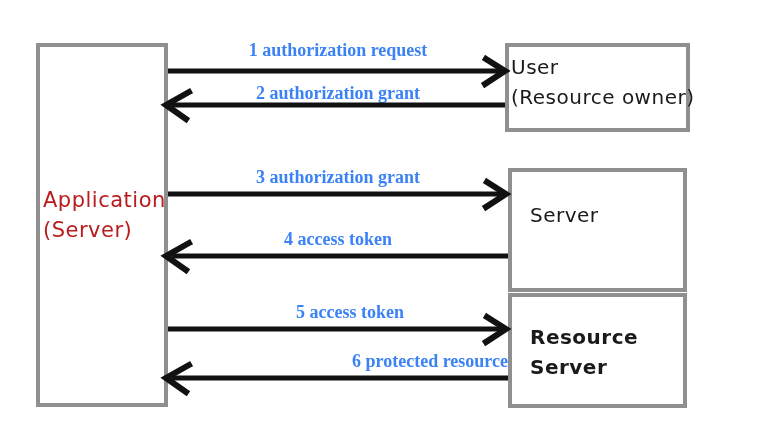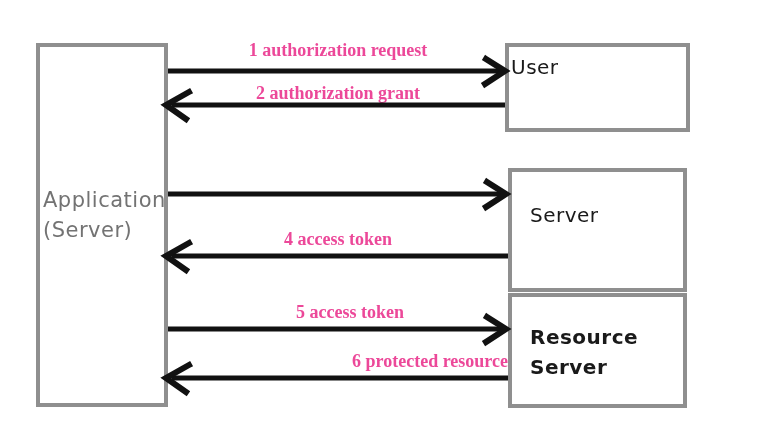--- a/index.html
+++ b/index.html
@@ -22,33 +22,33 @@
     line-height:1.5;
     color:#1a1a1a;
     white-space:nowrap;
     letter-spacing:0.5px;
   }
   #app-box    { left:36px;  top:43px;  width:132px; height:364px; }
   #user-box   { left:505px; top:43px;  width:185px; height:89px;  }
   #auth-box   { left:508px; top:168px; width:179px; height:124px; }
   #res-box    { left:508px; top:293px; width:179px; height:115px; }
 
-  #app-label  { left:43px;  top:185px; color:#737373; font-size:21px; line-height:1.45; }
+  #app-label  { left:43px;  top:185px; color:#b91c1c; font-size:21px; line-height:1.45; }
   #user-label { left:511px; top:52px; }
   #auth-label { left:530px; top:200px; }
   #res-label  { left:530px; top:322px;font-weight:bold; }
 
   .arrow-label {
     position:absolute;
     left:168px; width:340px;
     text-align:center;
     font-family:"Liberation Serif","DejaVu Serif",serif;
     font-weight:600;
     font-size:18px;
-    color:#ec4899;
+    color:#3b82f6;
     white-space:nowrap;
   }
   #lbl-1 { top:40px;  }
   #lbl-2 { top:83px;text-align:center;  }
   #lbl-3 { top:167px; }
   #lbl-4 { top:229px; }
   #lbl-5 { top:302px;margin-left:12px; }
   #lbl-6 { top:351px;text-align:right; }
 
   svg.arrows {
@@ -68,31 +68,33 @@
   <div class="node" id="user-box"></div>
   <div class="node" id="auth-box"></div>
   <div class="node" id="res-box"></div>
 
   <div class="node-label" id="app-label">
     <div>Application</div>
     <div>(Server)</div>
   </div>
   <div class="node-label" id="user-label">
     <div>User</div>
+    <div>(Resource owner)</div>
   </div>
   <div class="node-label" id="auth-label">
     <div>Server</div>
   </div>
   <div class="node-label" id="res-label">
     <div>Resource</div>
     <div>Server</div>
   </div>
 
   <div class="arrow-label" id="lbl-1">1 authorization request</div>
   <div class="arrow-label" id="lbl-2">2  authorization grant</div>
+  <div class="arrow-label" id="lbl-3">3 authorization grant</div>
   <div class="arrow-label" id="lbl-4">4 access token</div>
   <div class="arrow-label" id="lbl-5">5 access token</div>
   <div class="arrow-label" id="lbl-6">6 protected resource</div>
 
   <svg class="arrows" viewBox="0 0 768 438">
     <g>
       <path class="shaft" d="M168 71 H500"></path>
       <polyline class="head" points="486,59 505,71 485,84"></polyline>
     </g>
     <g>

